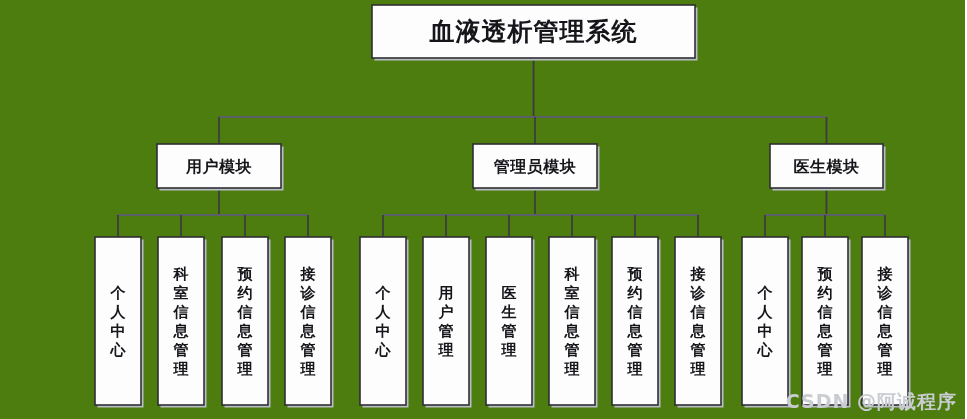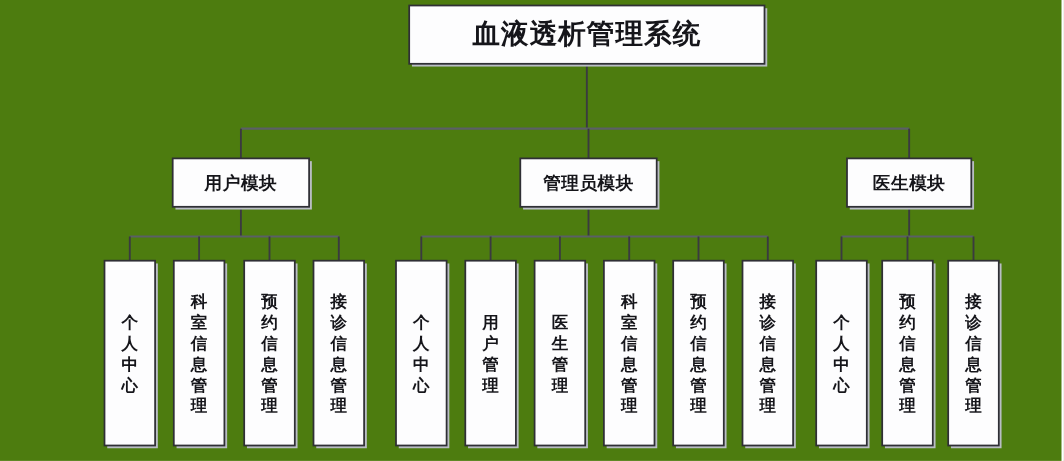--- a/index.html
+++ b/index.html
@@ -194,14 +194,18 @@
           <text x="825" y="279" class="leaf-char"><tspan x="825" dy="0">预</tspan><tspan x="825" dy="19">约</tspan><tspan x="825" dy="19">信</tspan><tspan x="825" dy="19">息</tspan><tspan x="825" dy="19">管</tspan><tspan x="825" dy="19">理</tspan></text>
         </g>
         <g>
           <rect x="864.5" y="239.5" width="46" height="168" class="node-box-shadow"></rect>
           <rect x="862" y="237" width="46" height="168" class="node-box"></rect>
           <text x="885" y="279" class="leaf-char"><tspan x="885" dy="0">接</tspan><tspan x="885" dy="19">诊</tspan><tspan x="885" dy="19">信</tspan><tspan x="885" dy="19">息</tspan><tspan x="885" dy="19">管</tspan><tspan x="885" dy="19">理</tspan></text>
         </g>
       </g>
   </svg>
 
+  <div class="watermark">
+    <span class="wm-brand">CSDN</span>
+    <span class="wm-user">@阿诚程序</span>
+  </div>
 
 </div>
 
 </body></html>

